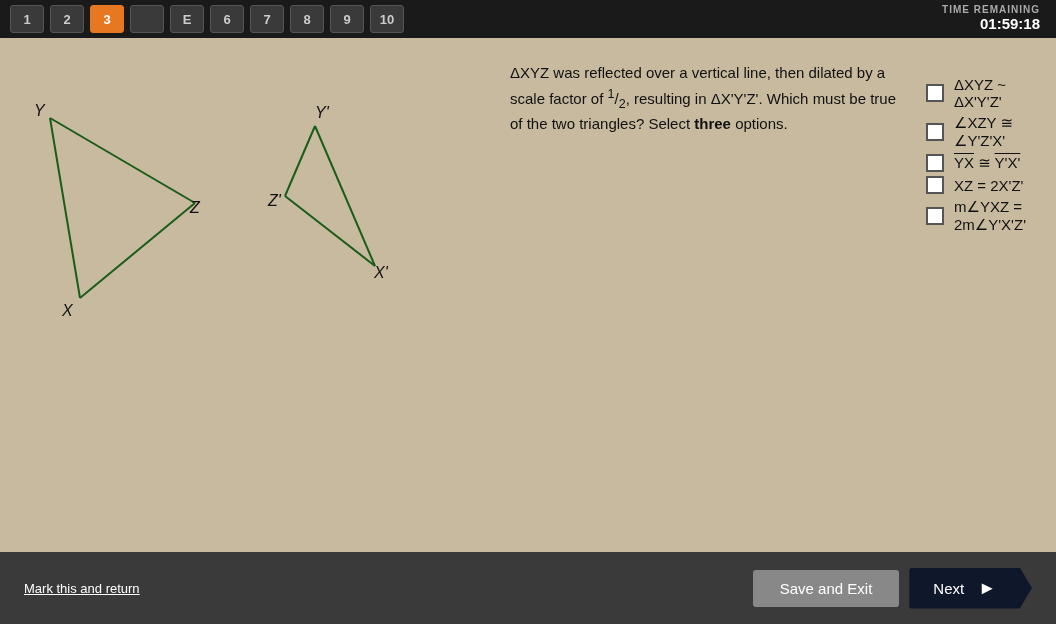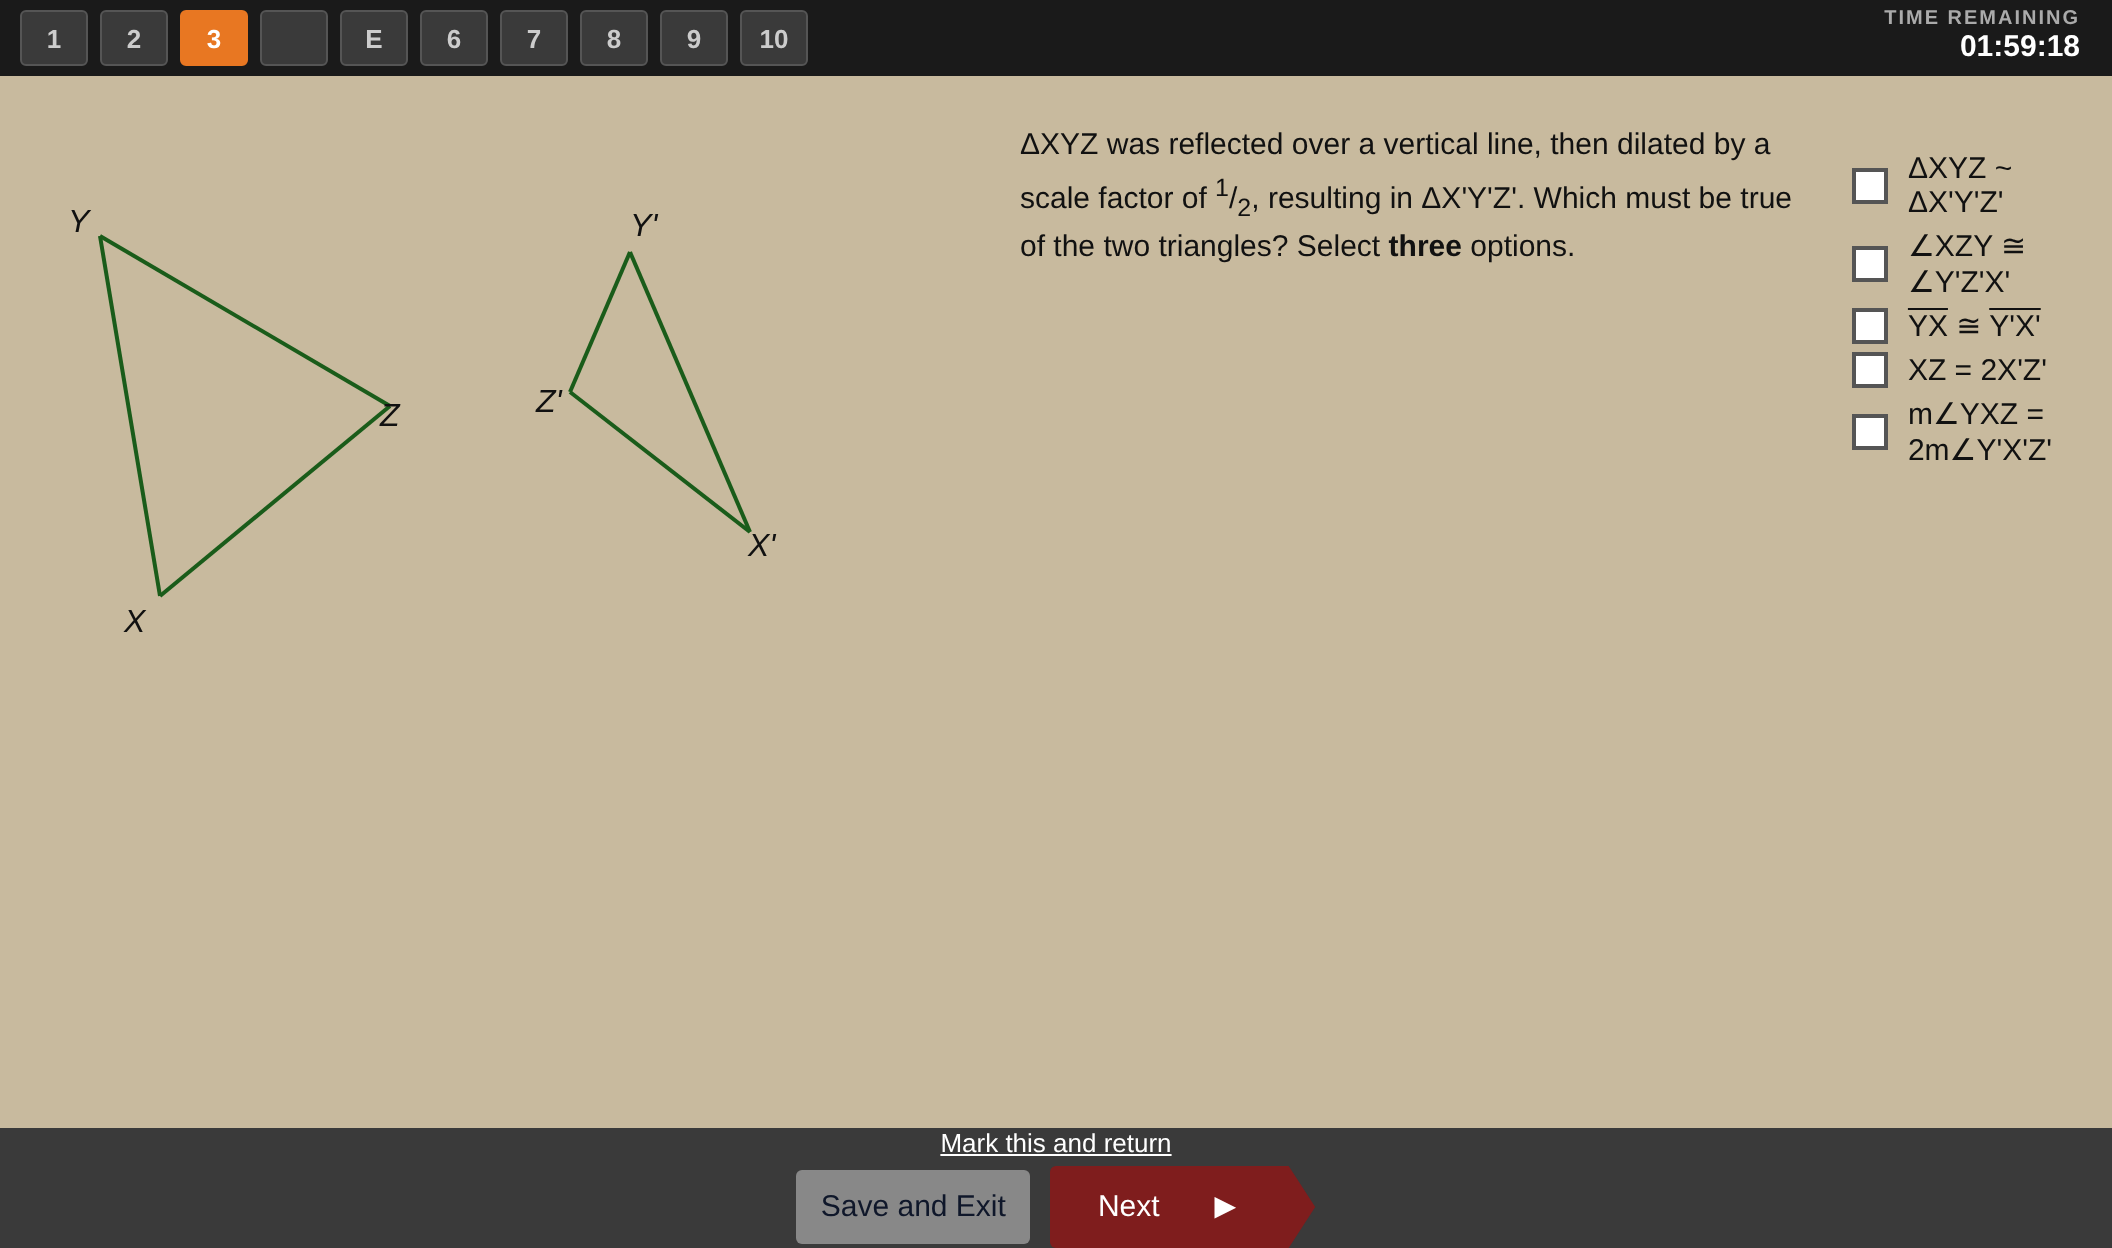--- a/index.html
+++ b/index.html
@@ -124,63 +124,62 @@
       font-size: 15px;
       color: #111;
     }
 
     
     #bottom-bar {
       position: absolute;
       bottom: 0;
       left: 0;
       right: 0;
-      height: 60px;
+      height: 72px;
       background: #3a3a3a;
       display: flex;
       align-items: center;
       justify-content: space-between;
       padding: 0 24px;
-      flex-direction: column;
     }
 
     #mark-return-link {
       color: white;
       font-size: 13px;
       text-decoration: underline;
       cursor: pointer;
     }
 
     #bottom-buttons {
       display: flex;
       gap: 10px;
       align-items: center;
     }
 
     .btn-save-exit {
       background: #888;
-      color: #0f172a;
+      color: #ffffff;
       border: none;
-      padding: 10px 12px;
+      padding: 10px 27px;
       font-size: 15px;
       cursor: pointer;
       border-radius: 3px;
     }
 
     .btn-next {
-      background: #7f1d1d;
+      background: #0f172a;
       color: white;
       border: none;
       padding: 10px 28px 10px 24px;
       font-size: 15px;
       cursor: pointer;
       border-radius: 3px;
       display: flex;
       align-items: center;
-      gap: 24px;
+      gap: 14px;
       clip-path: polygon(0 0, 90% 0, 100% 50%, 90% 100%, 0 100%);
       padding-right: 36px;
     }
 
     .btn-submit {
       background: #1a6e3c;
       color: white;
       border: none;
       padding: 10px 28px;
       font-size: 15px;

